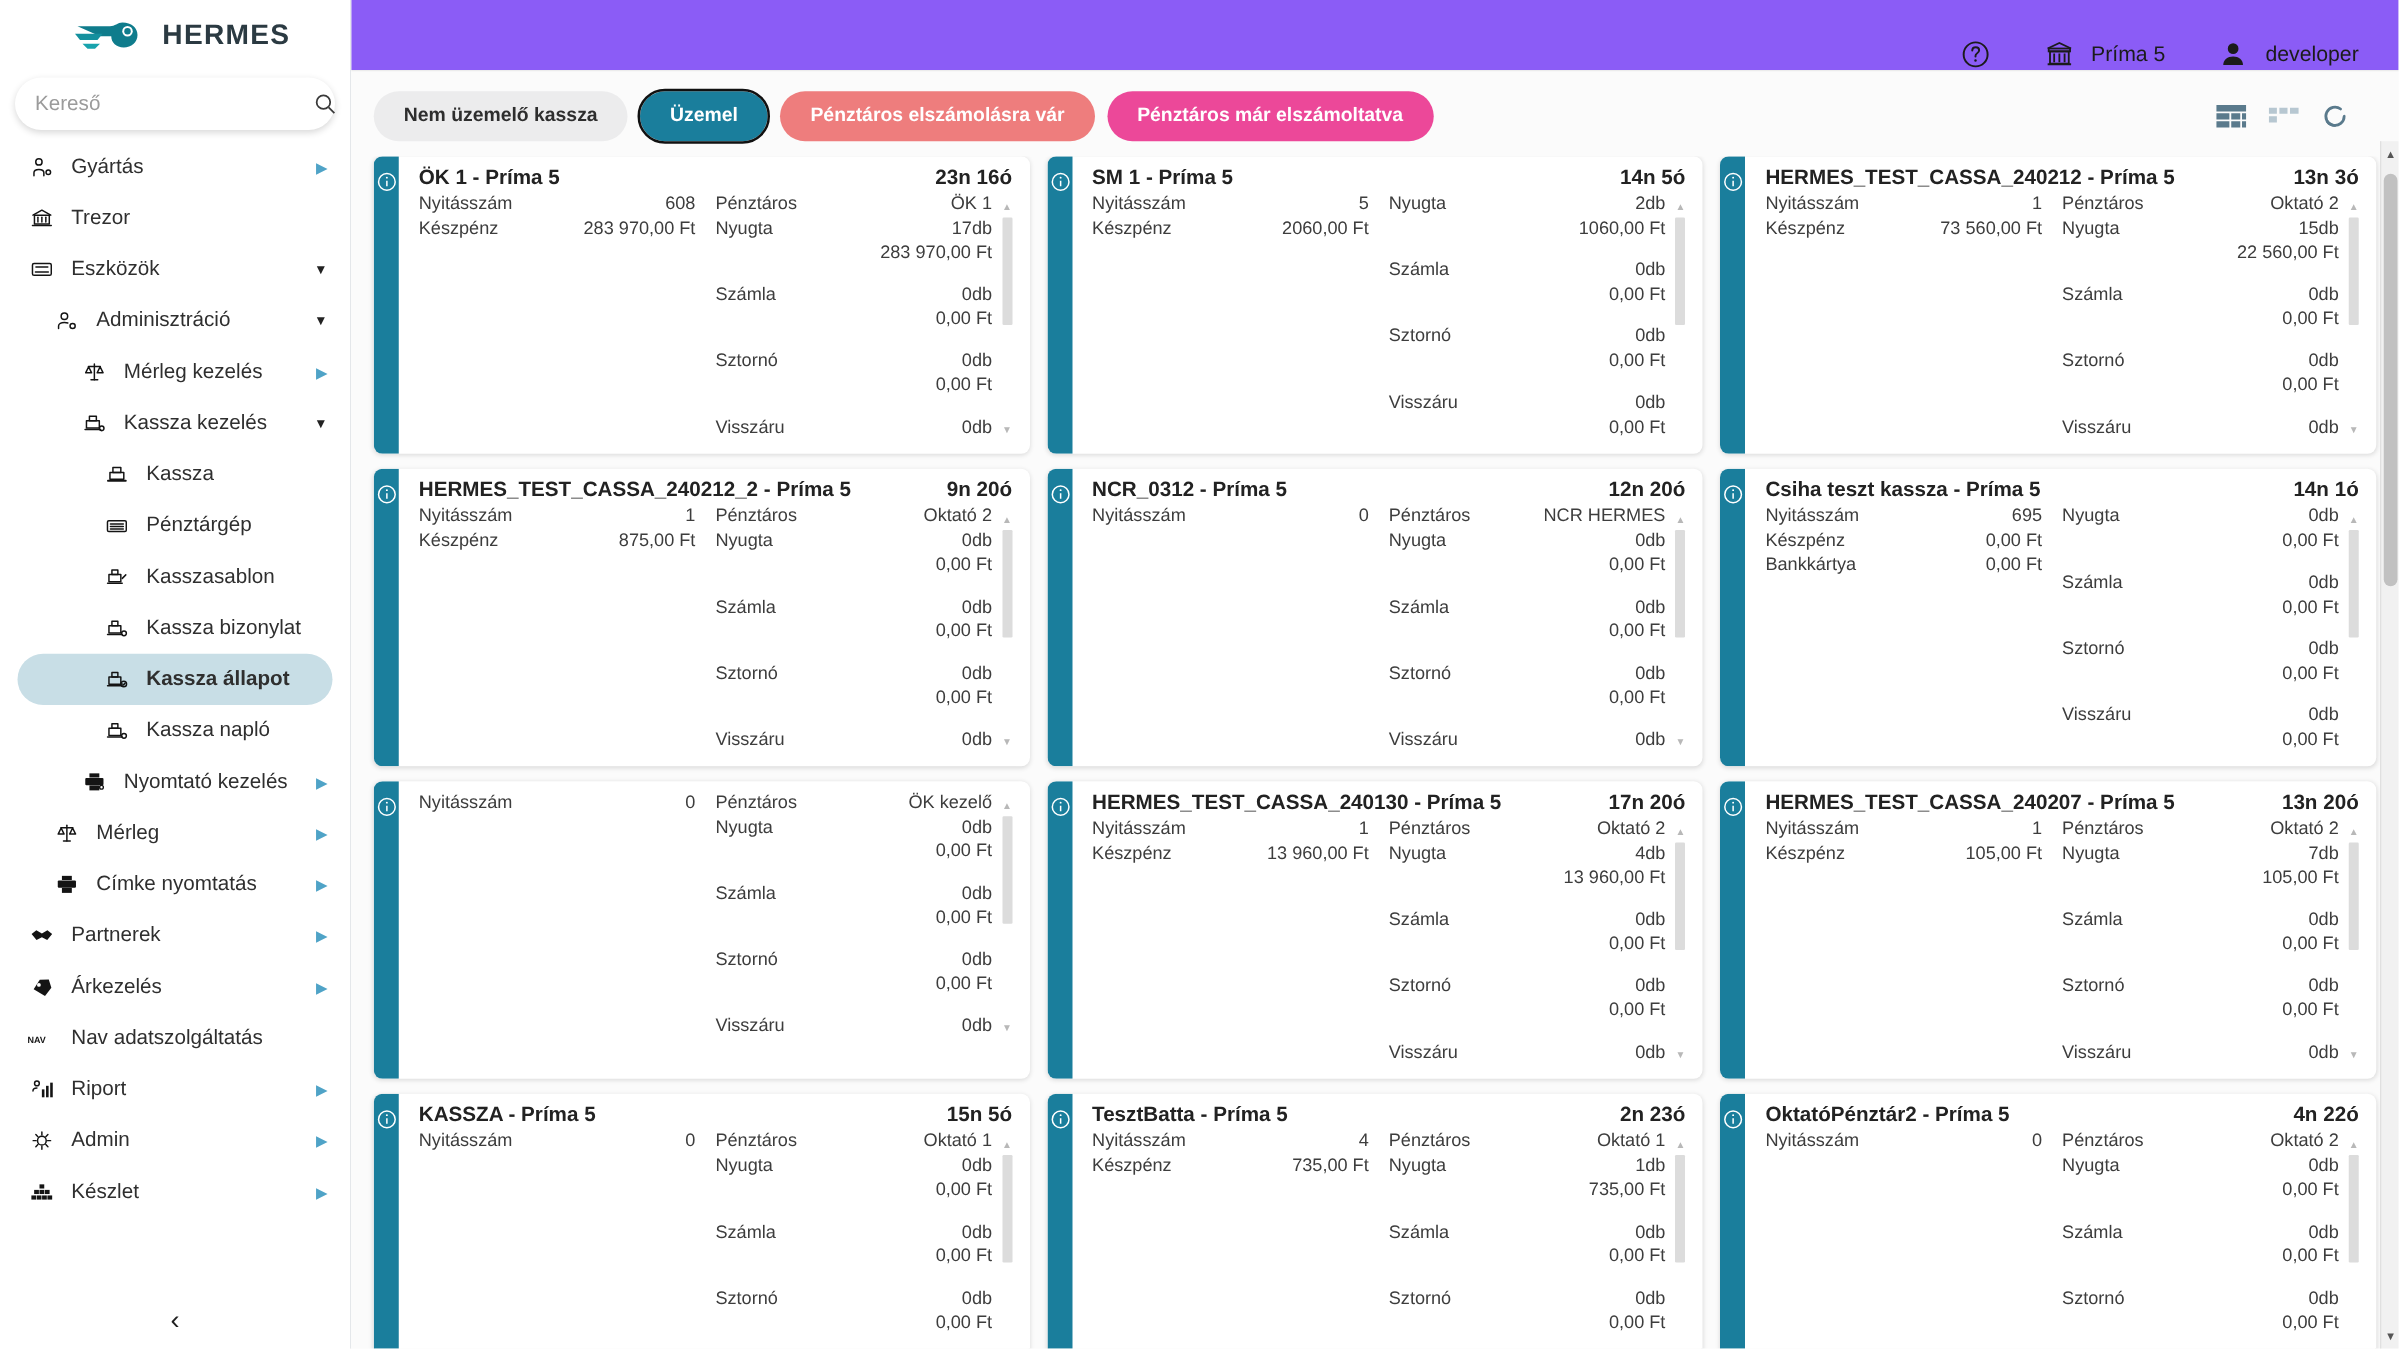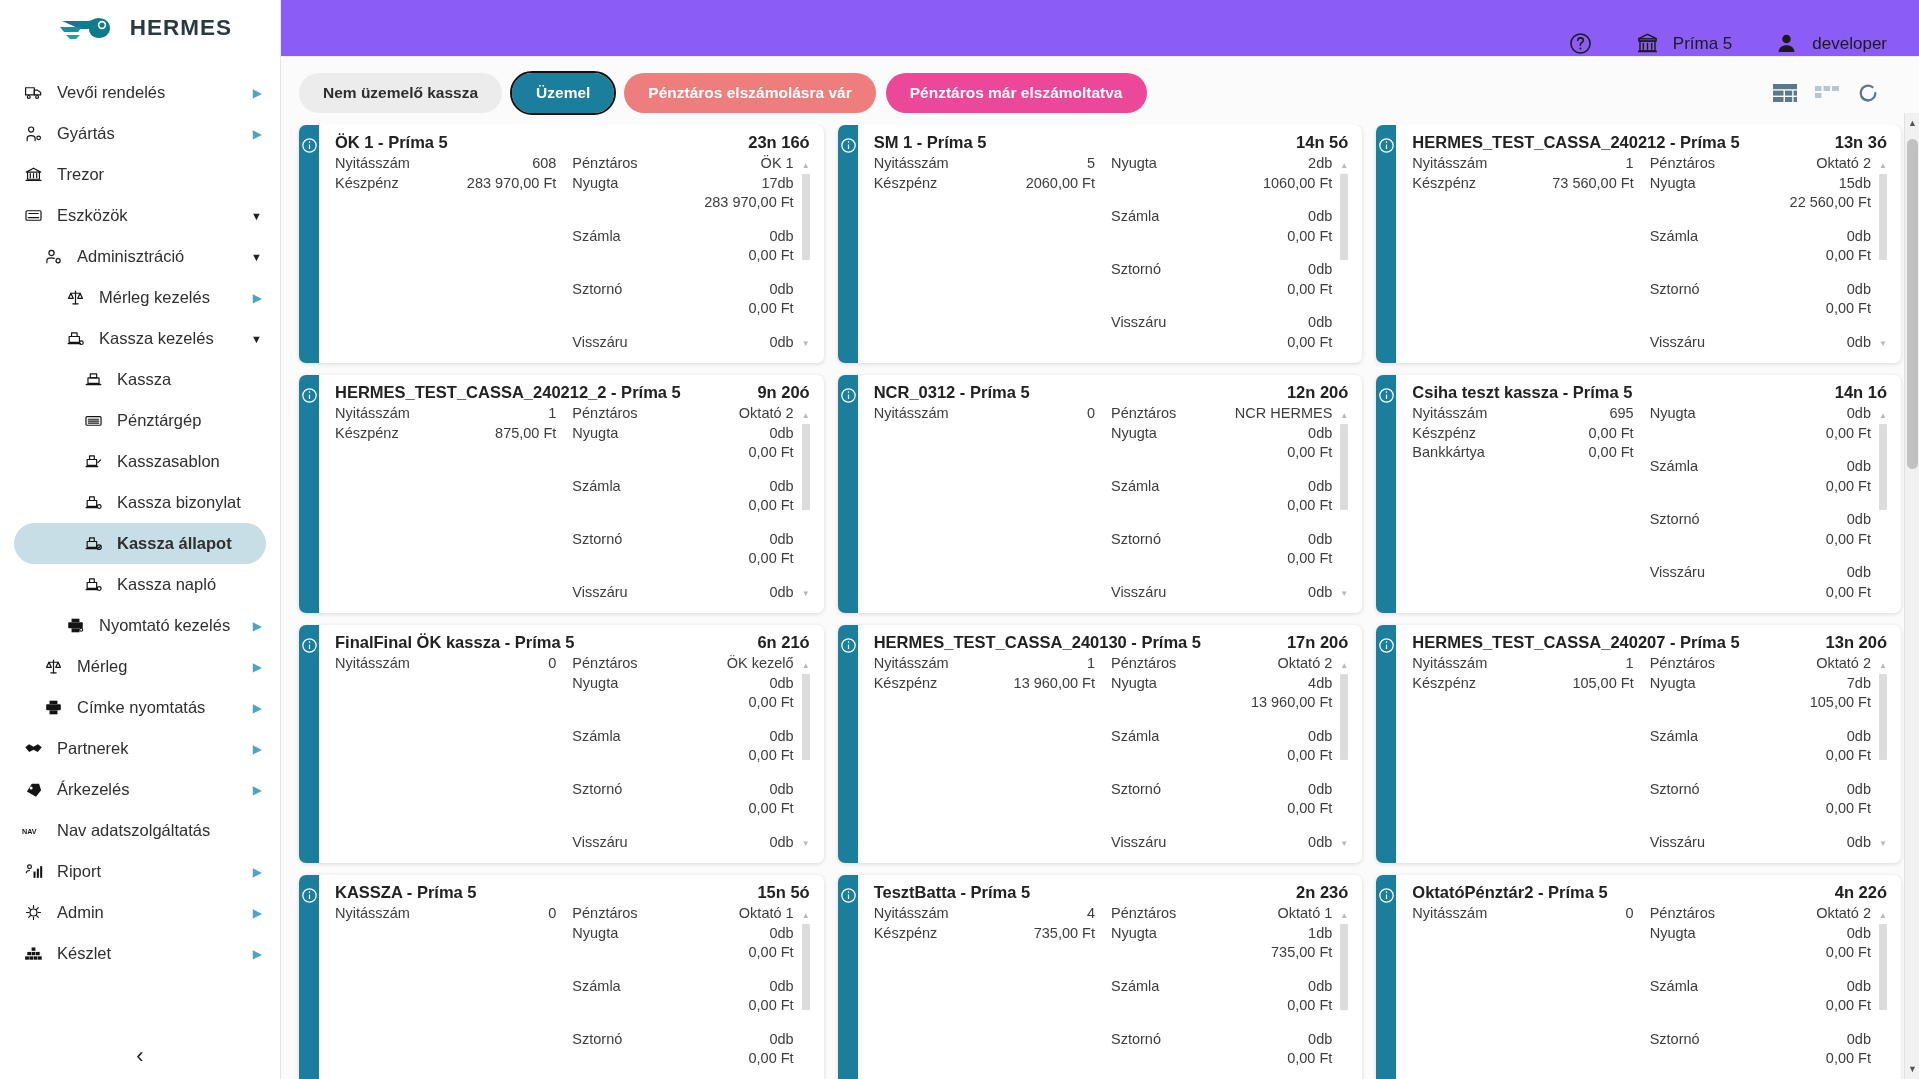--- a/index.html
+++ b/index.html
@@ -235,20 +235,27 @@
       <svg class="brand-logo" viewBox="0 0 62 38">
         <path d="M4 12 L30 12 C34 12 36 9 40 9 C47 9 52 13 52 19 C52 25 47 29 41 29 C35 29 31 25 31 20 L22 20 Z" fill="#0f7c8c"></path>
         <path d="M2 18 L24 18 L20 23 L6 23 Z" fill="#14909e"></path>
         <path d="M8 26 L22 26 L18 30 L12 30 Z" fill="#18a3ad"></path>
         <circle cx="44" cy="16" r="4.2" fill="#ffffff"></circle>
         <circle cx="44" cy="16" r="2.6" fill="#0f7c8c"></circle>
       </svg>
       <span class="brand-text">HERMES</span>
     </div>
 
+    <div class="search-wrap">
+      <input type="text" placeholder="Kereső" style="">
+      <svg class="search-icon" viewBox="0 0 24 24" fill="none" stroke="currentColor" stroke-width="1.7">
+        <circle cx="10.5" cy="10.5" r="6.5"></circle>
+          <line x1="15.5" y1="15.5" x2="21" y2="21"></line>
+      </svg>
+    </div>
 
     <nav class="nav">
       <div class="nav-inner" id="nav-inner">
           <div class="nav-item lvl0 clipped-top">
             <span class="ni-icon">
               <svg width="19" height="19" viewBox="0 0 24 24" fill="none" stroke="#141414" stroke-width="1.5" stroke-linecap="round" stroke-linejoin="round">
                 <rect x="2" y="6" width="11" height="9"></rect>
                 <path d="M13 9h4l4 3v3h-8z"></path>
                 <circle cx="6" cy="17.6" r="1.8"></circle>
                 <circle cx="16.5" cy="17.6" r="1.8"></circle>
@@ -974,24 +981,20 @@
               </div>
             </div>
             <div class="card">
               <div class="card-stripe"></div>
               <span class="card-info-icon"><svg viewBox="0 0 24 24" fill="none" stroke="#ffffff" stroke-width="1.7">
                   <circle cx="12" cy="12" r="9.4"></circle>
                   <line x1="12" y1="10.6" x2="12" y2="17"></line>
                   <circle cx="12" cy="7.2" r="1.1" fill="#ffffff" stroke="none"></circle>
                 </svg></span>
               <div class="card-body">
-                <div class="card-head">
-                  <span class="card-title">FinalFinal ÖK kassza - Príma 5</span>
-                  <span class="card-time">6n 21ó</span>
-                </div>
                 <div class="card-cols">
                   <div class="col-left">
                     <div class="kv">
                       <span class="k">Nyitásszám</span>
                       <span class="v">0</span>
                     </div>
                   </div>
                   <div class="col-right">
                     <div class="kv-block tight">
                       <div class="kv">

